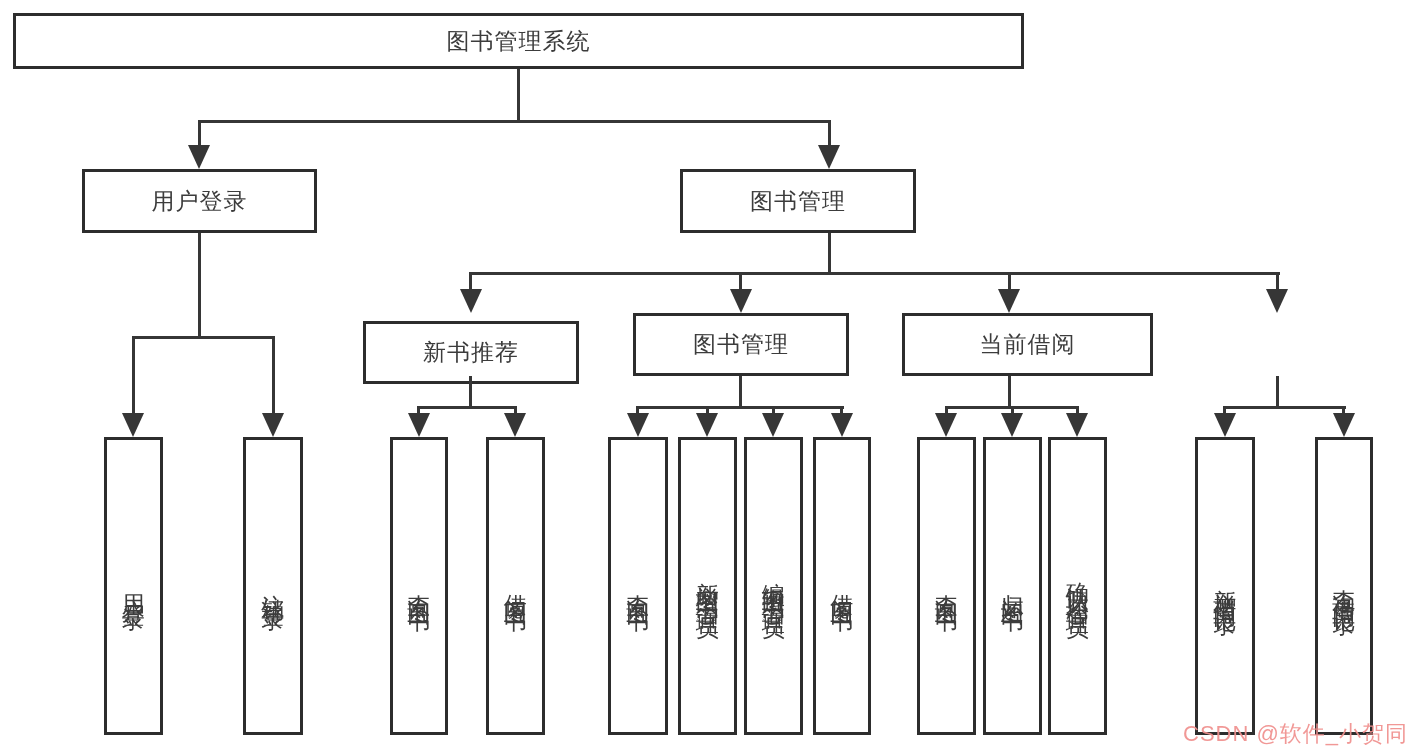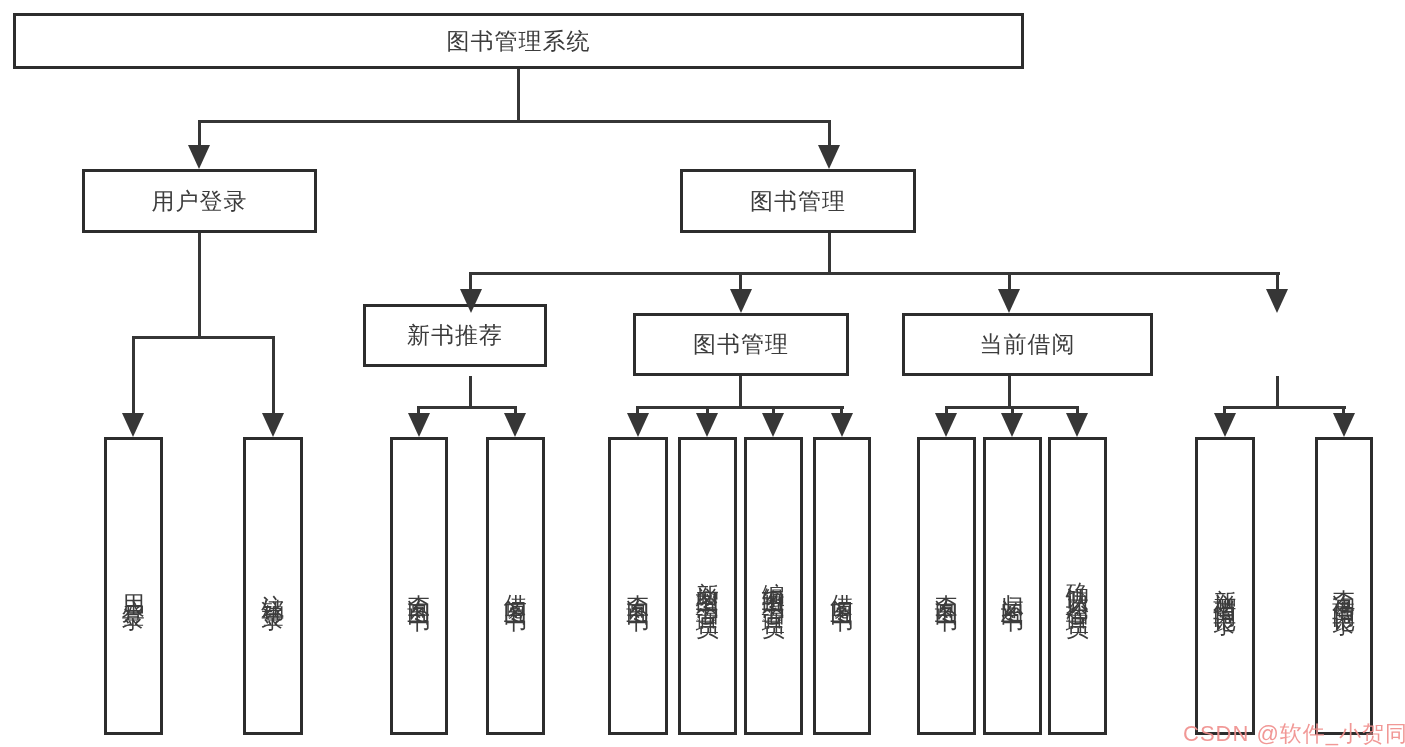--- a/index.html
+++ b/index.html
@@ -60,21 +60,21 @@
     <span class="hlbl">图书管理系统</span>
   </div>
 
   <div class="box" style="left:82px;top:169px;width:235px;height:64px">
     <span class="hlbl">用户登录</span>
   </div>
   <div class="box" style="left:680px;top:169px;width:236px;height:64px">
     <span class="hlbl">图书管理</span>
   </div>
 
-  <div class="box" style="left:363px;top:304px;width:184px;height:63px">
+  <div class="box" style="left:363px;top:321px;width:216px;height:63px">
     <span class="hlbl">新书推荐</span>
   </div>
   <div class="box" style="left:633px;top:313px;width:216px;height:63px">
     <span class="hlbl">图书管理</span>
   </div>
   <div class="box" style="left:902px;top:313px;width:251px;height:63px">
     <span class="hlbl">当前借阅</span>
   </div>
 
   <div class="box" style="left:104px;top:437px;width:59px;height:298px">

